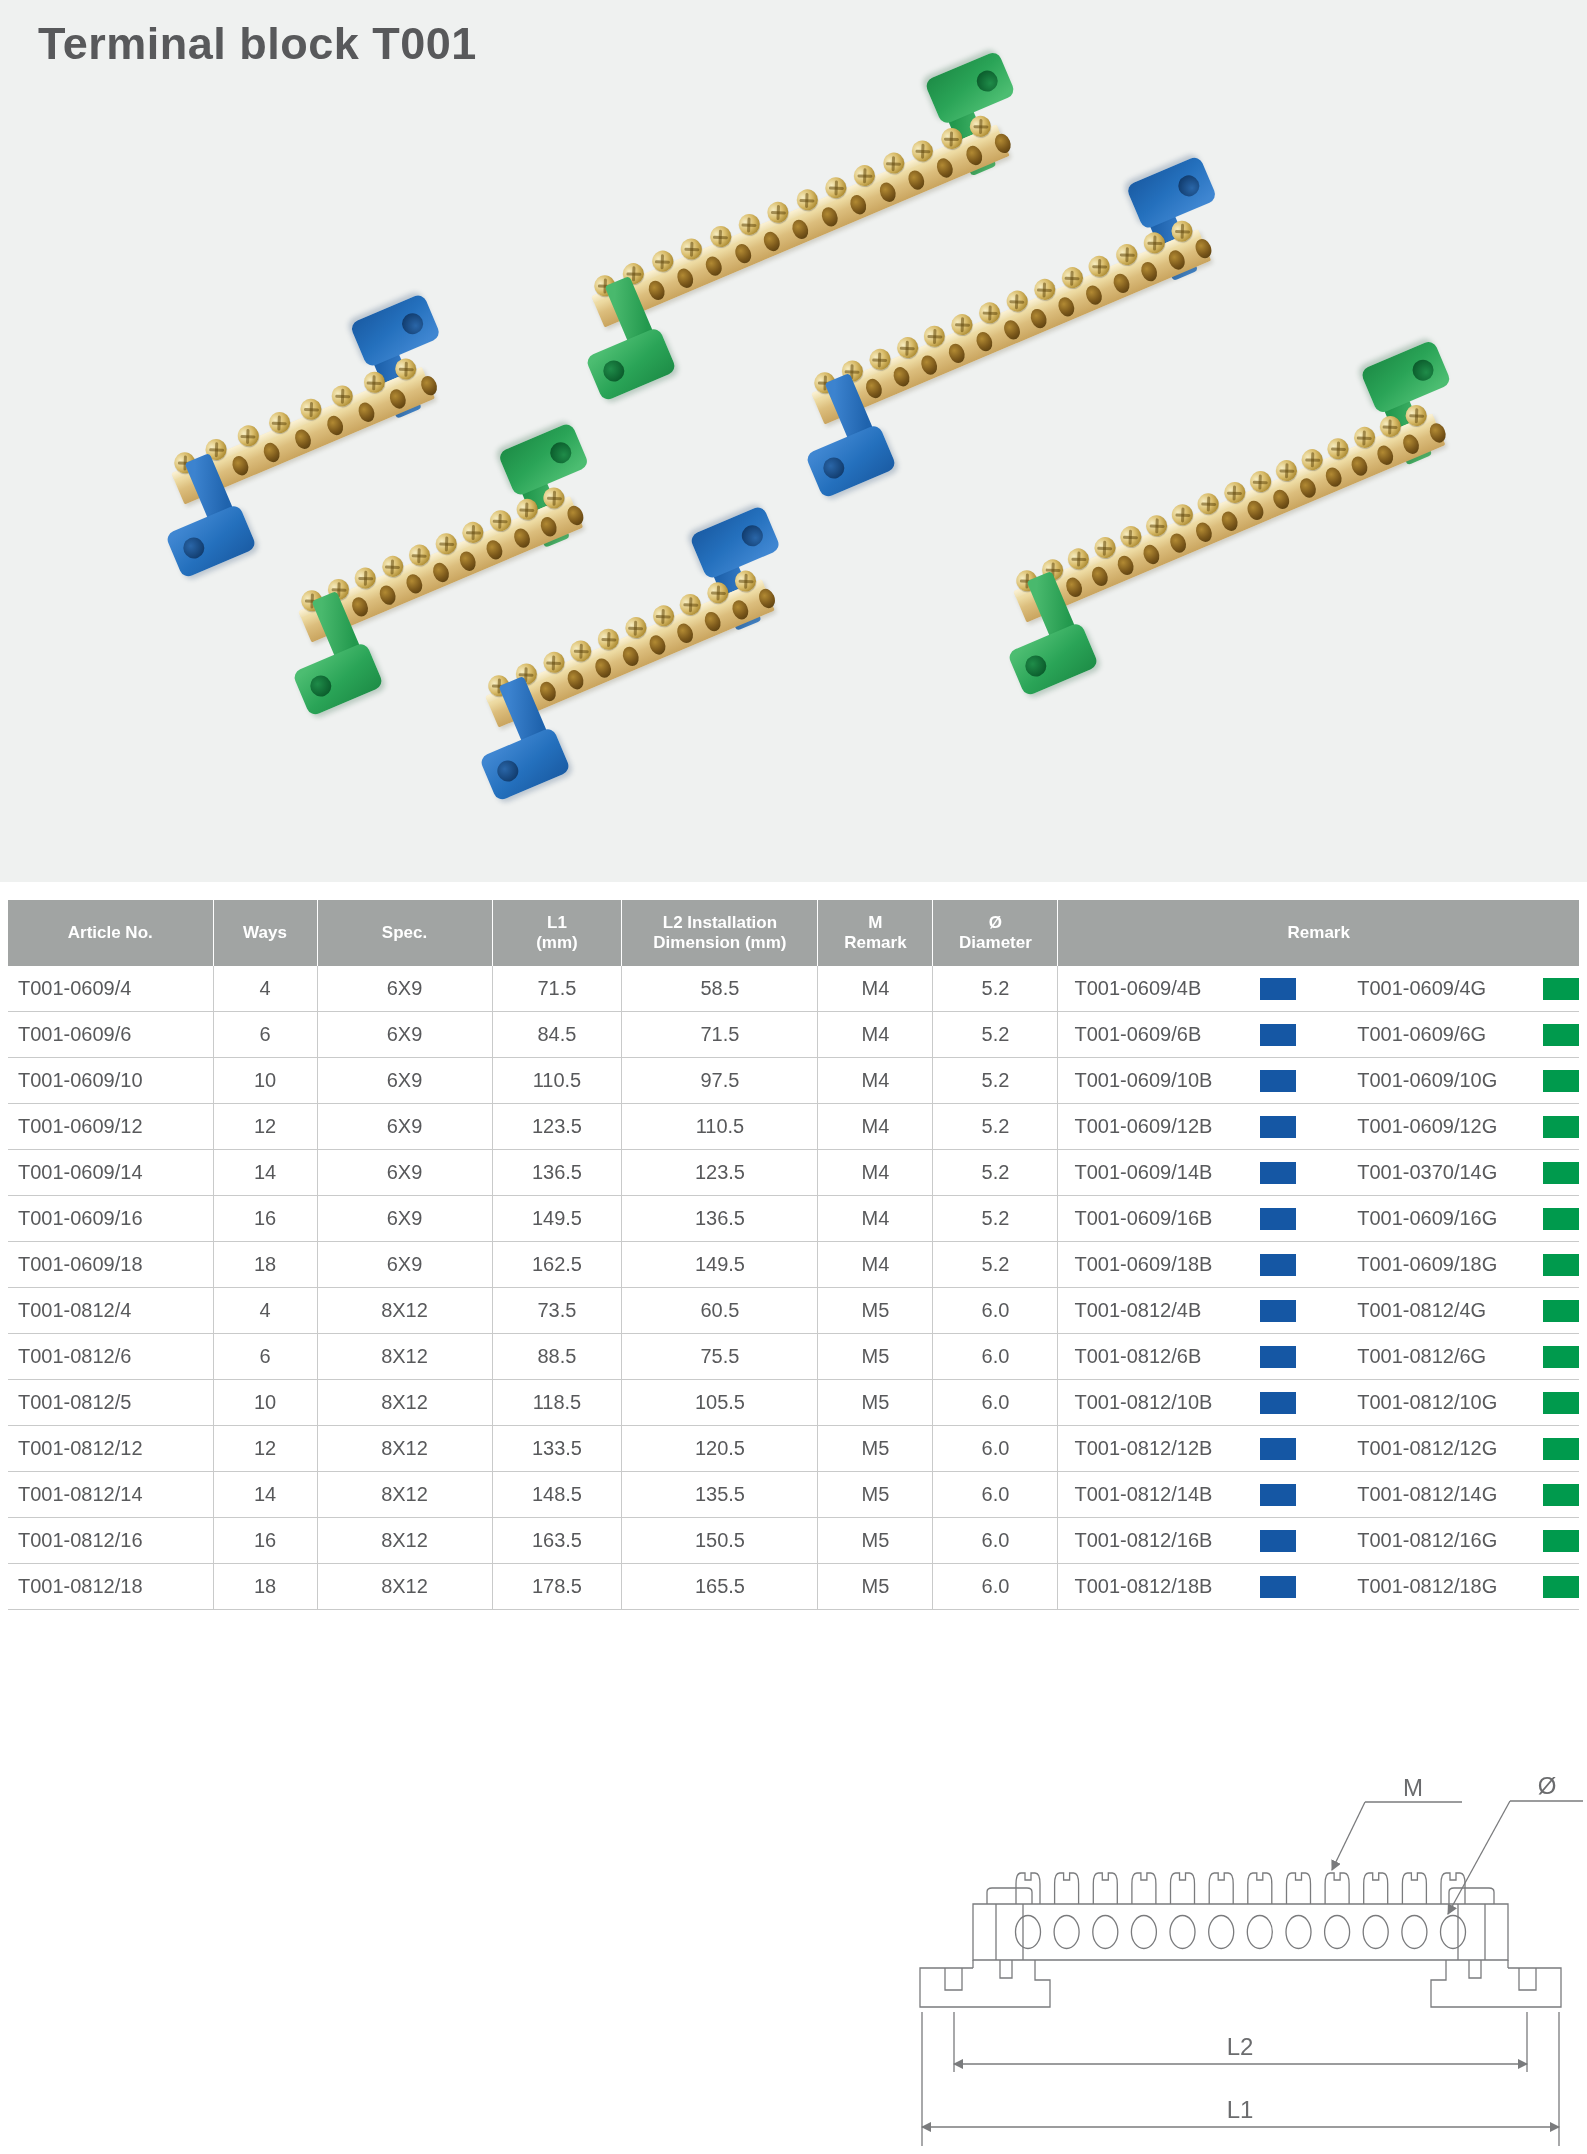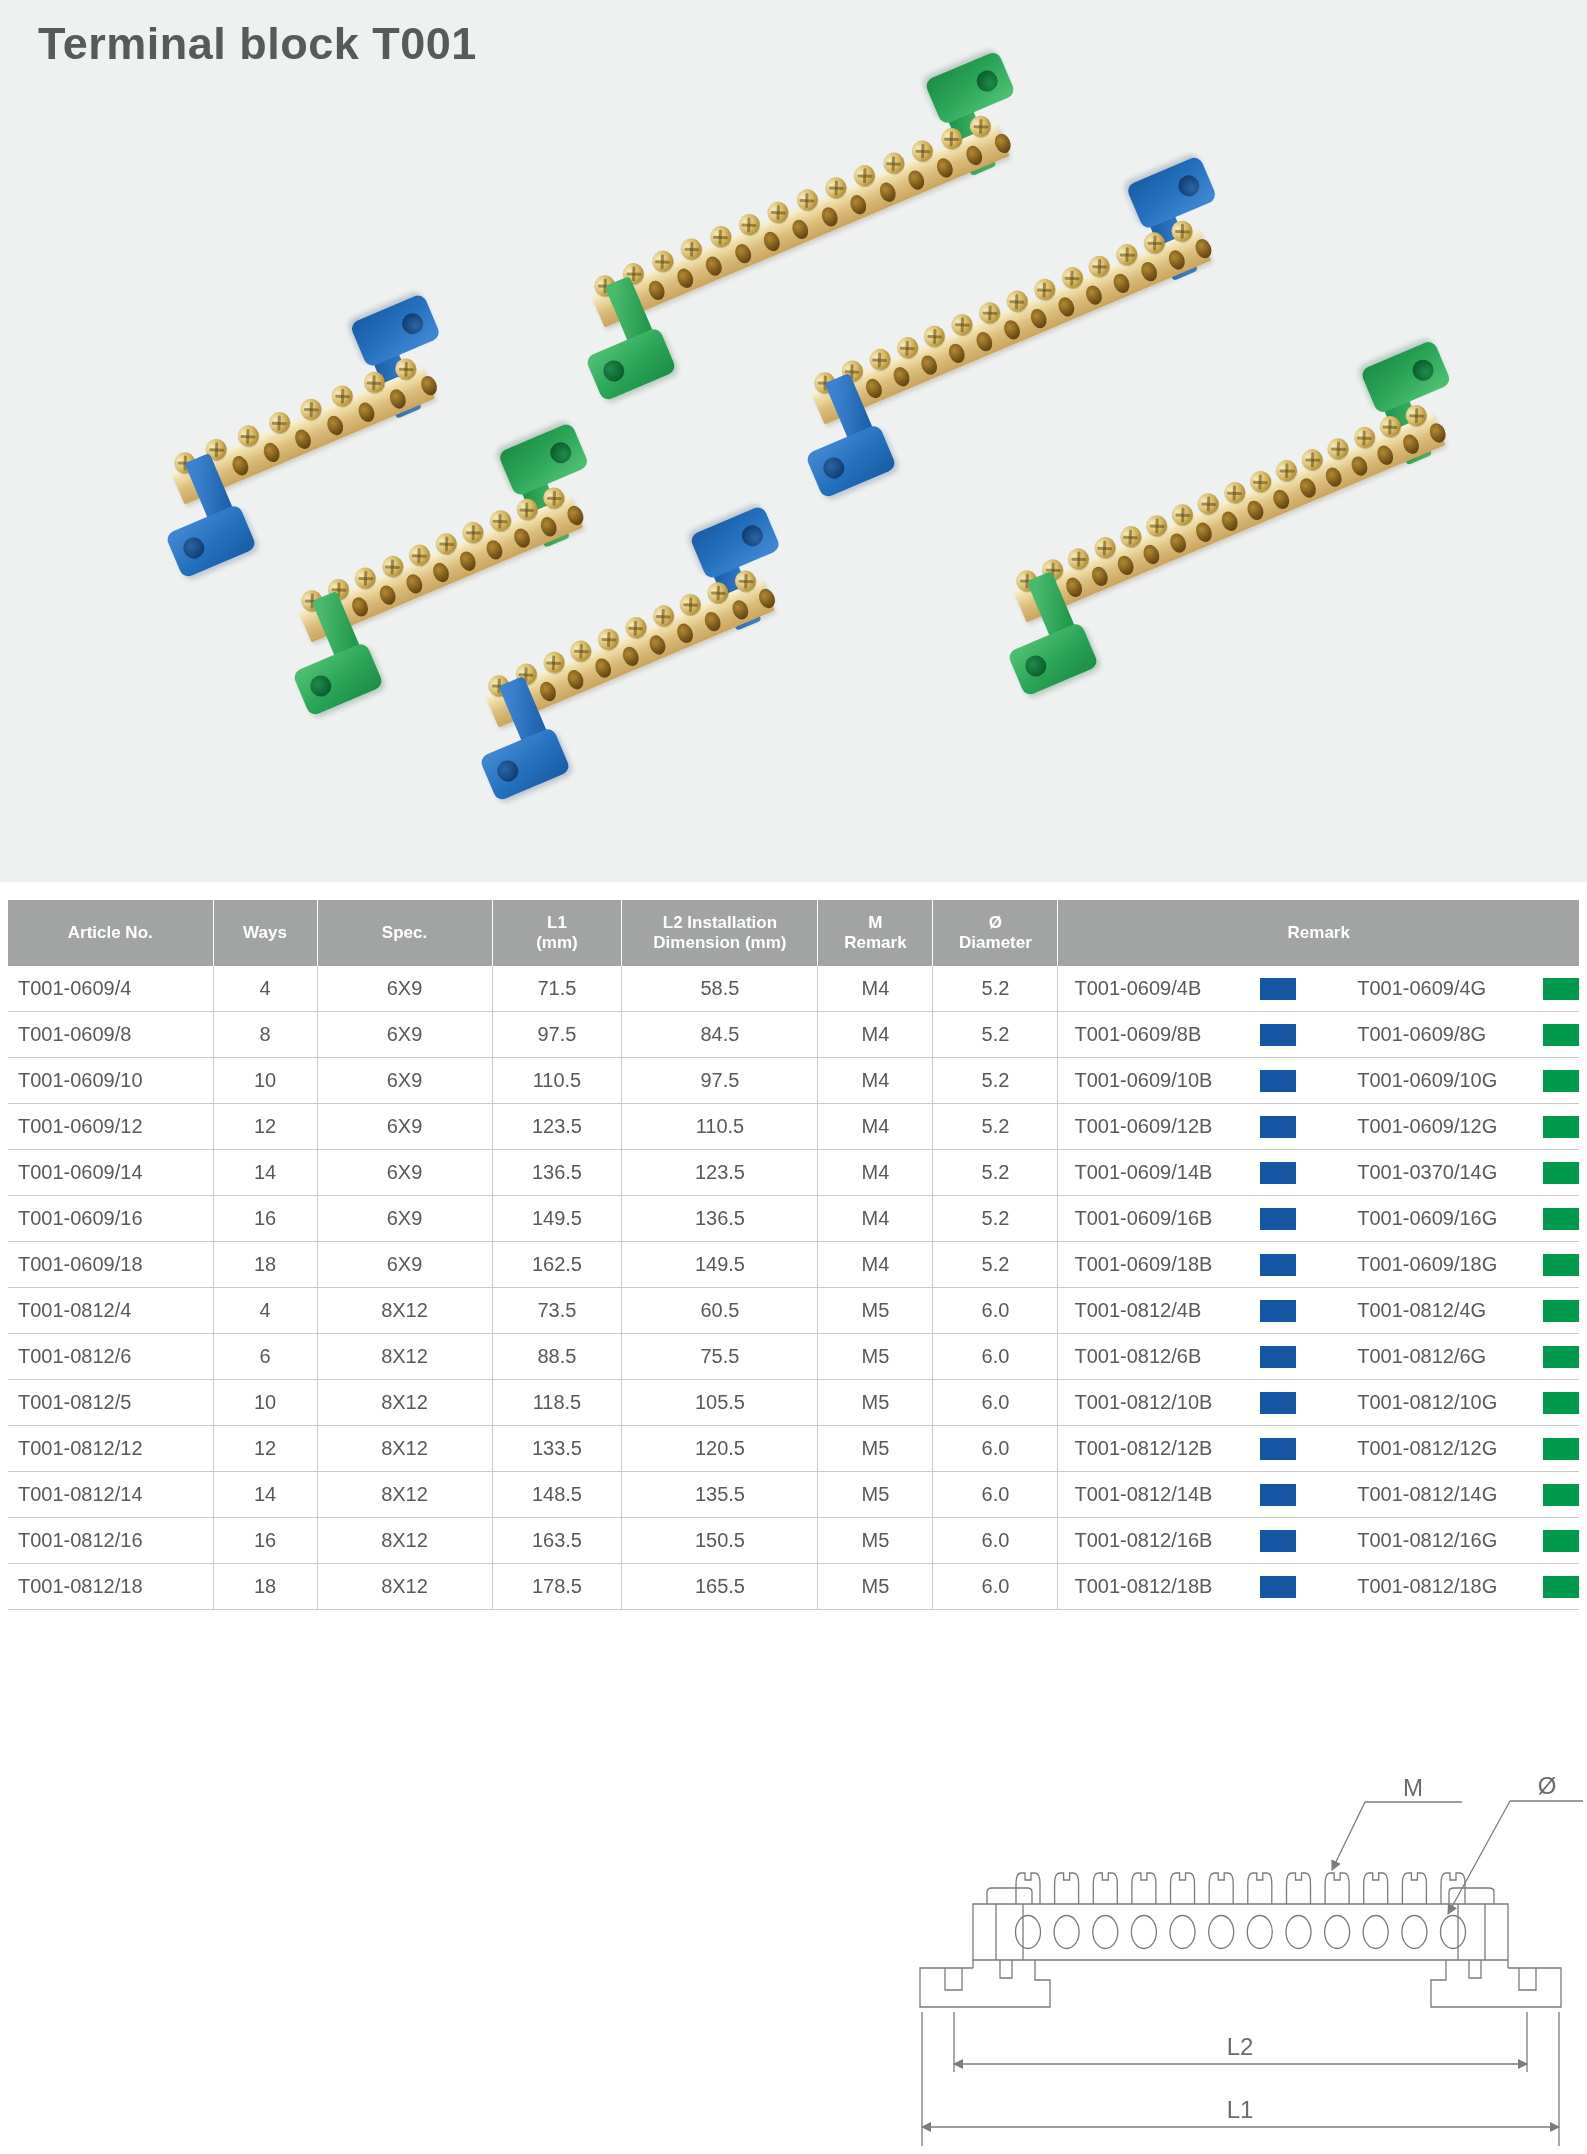--- a/index.html
+++ b/index.html
@@ -367,33 +367,33 @@
             <div class="remark-cell">
               <span class="remark-text">T001-0609/4B</span>
               <span class="swatch" style="background: rgb(21, 87, 164);"></span>
               <span class="remark-gap"></span>
               <span class="remark-text" style="padding-left: 26px;">T001-0609/4G</span>
               <span class="swatch" style="background: rgb(0, 154, 77);"></span>
             </div>
           </td>
         </tr>
         <tr>
-          <td>T001-0609/8</td>
-          <td>8</td>
+          <td>T001-0609/6</td>
+          <td>6</td>
           <td>6X9</td>
-          <td>97.5</td>
           <td>84.5</td>
+          <td>71.5</td>
           <td>M4</td>
           <td>5.2</td>
           <td>
             <div class="remark-cell">
-              <span class="remark-text">T001-0609/8B</span>
-              <span class="swatch" style="background: rgb(21, 87, 164);"></span>
-              <span class="remark-gap"></span>
-              <span class="remark-text" style="padding-left: 26px;">T001-0609/8G</span>
+              <span class="remark-text">T001-0609/6B</span>
+              <span class="swatch" style="background: rgb(21, 87, 164);"></span>
+              <span class="remark-gap"></span>
+              <span class="remark-text" style="padding-left: 26px;">T001-0609/6G</span>
               <span class="swatch" style="background: rgb(0, 154, 77);"></span>
             </div>
           </td>
         </tr>
         <tr>
           <td>T001-0609/10</td>
           <td>10</td>
           <td>6X9</td>
           <td>110.5</td>
           <td>97.5</td>

